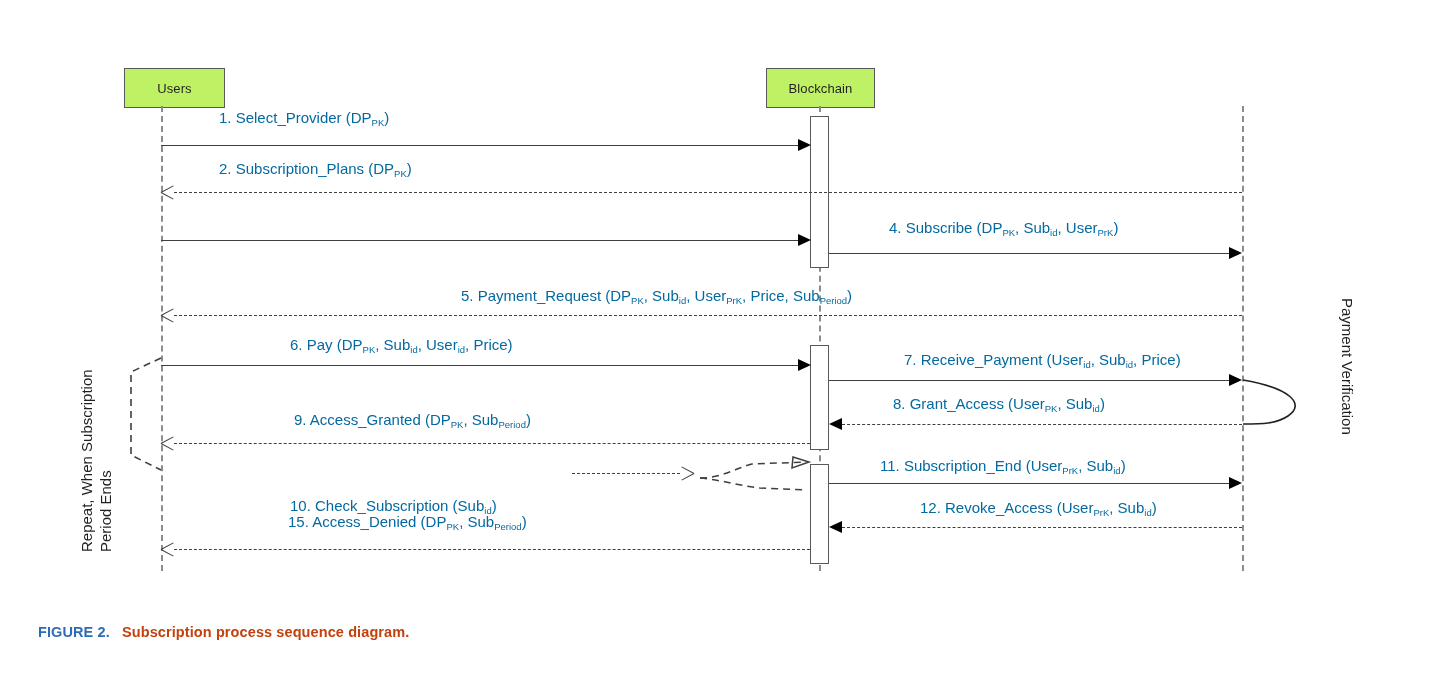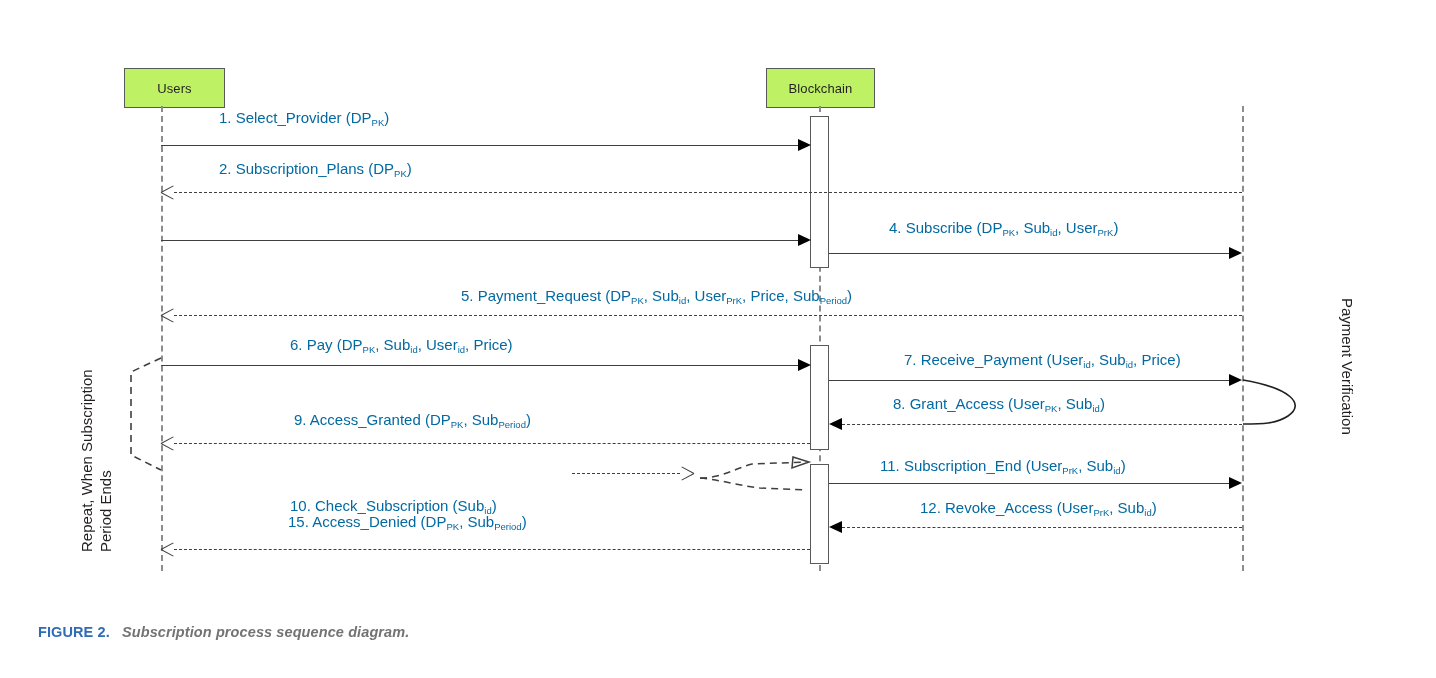--- a/index.html
+++ b/index.html
@@ -43,21 +43,21 @@
   .head.open-left::after{top:0;transform-origin:left center;transform:rotate(-28deg);}
 
   .vert-text{
     position:absolute;font-size:15px;color:#231f20;white-space:nowrap;line-height:1.25;
   }
   .vert-text.ccw{transform-origin:left top;transform:rotate(-90deg);}
   .vert-text.cw{transform-origin:left top;transform:rotate(90deg);}
 
   .caption{position:absolute;font-size:14.5px;font-weight:bold;letter-spacing:.1px;}
   .caption .fignum{color:#2f6cb5;margin-top:13px;}
-  .caption .captxt{color:#737373;font-style:italic;}
+  .caption .captxt{color:#c2410c;}
 
   svg.overlay{position:absolute;left:0;top:0;width:1436px;height:678px;pointer-events:none;}
 </style>
 </head>
 <body>
 
 <div id="stage">
 
   <div class="lifeline-box" style="left:124px;top:68px;width:99px;height:38px;">
     <span>Users</span>

